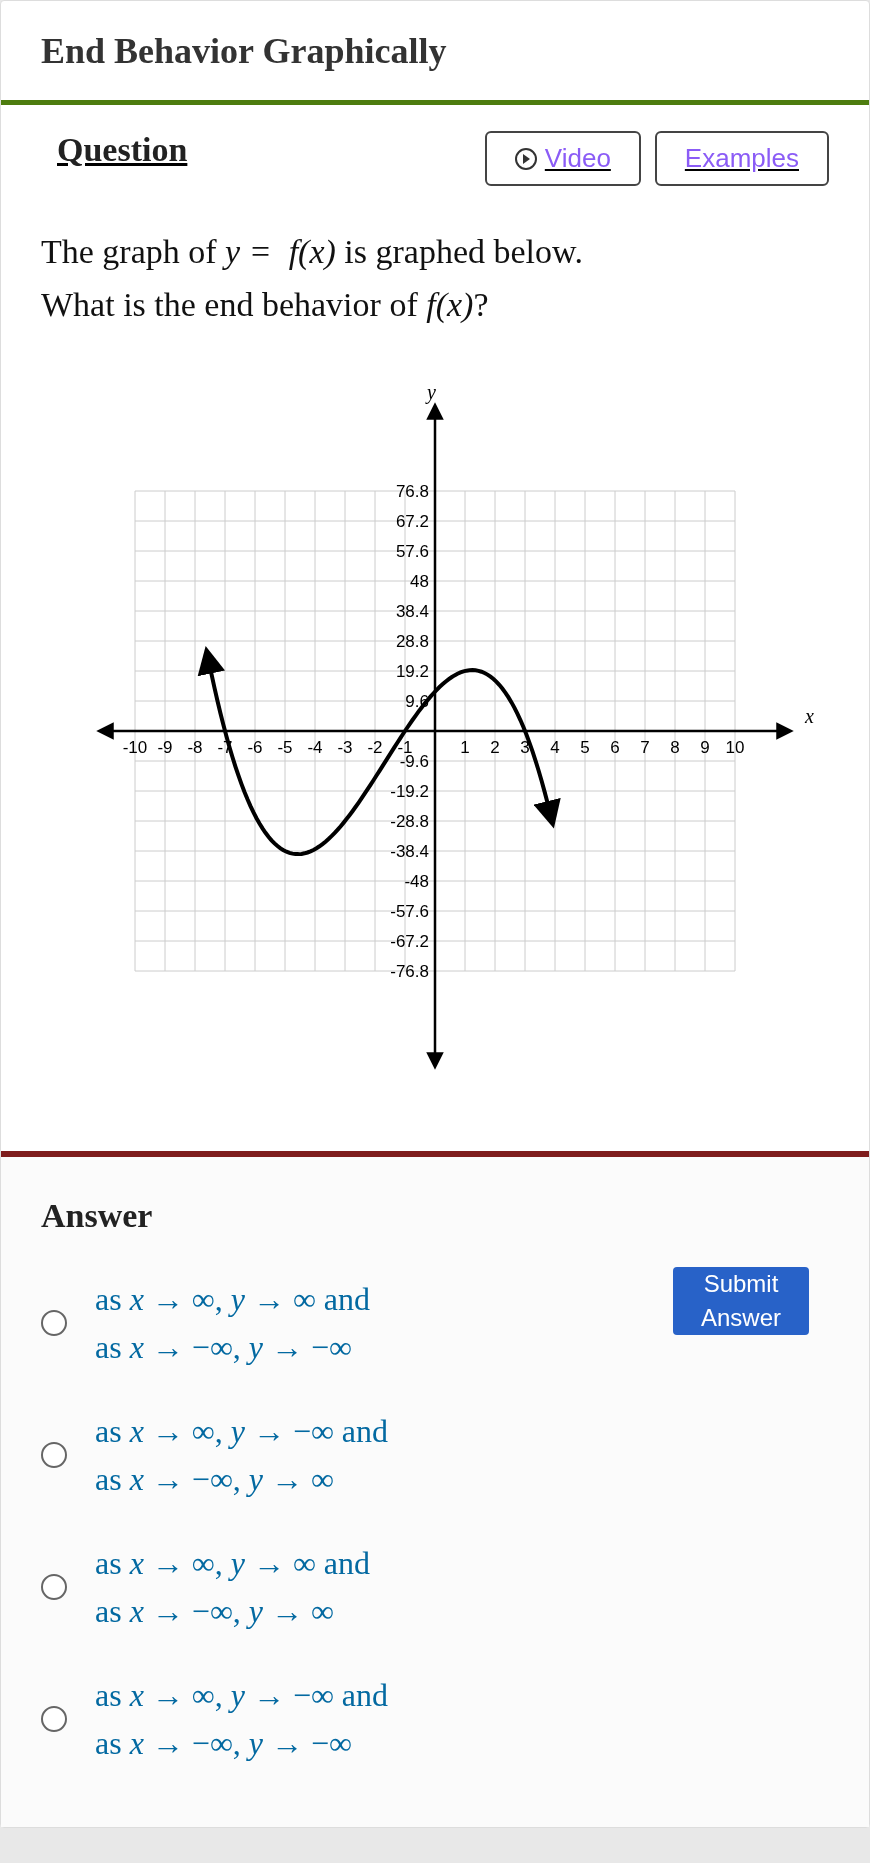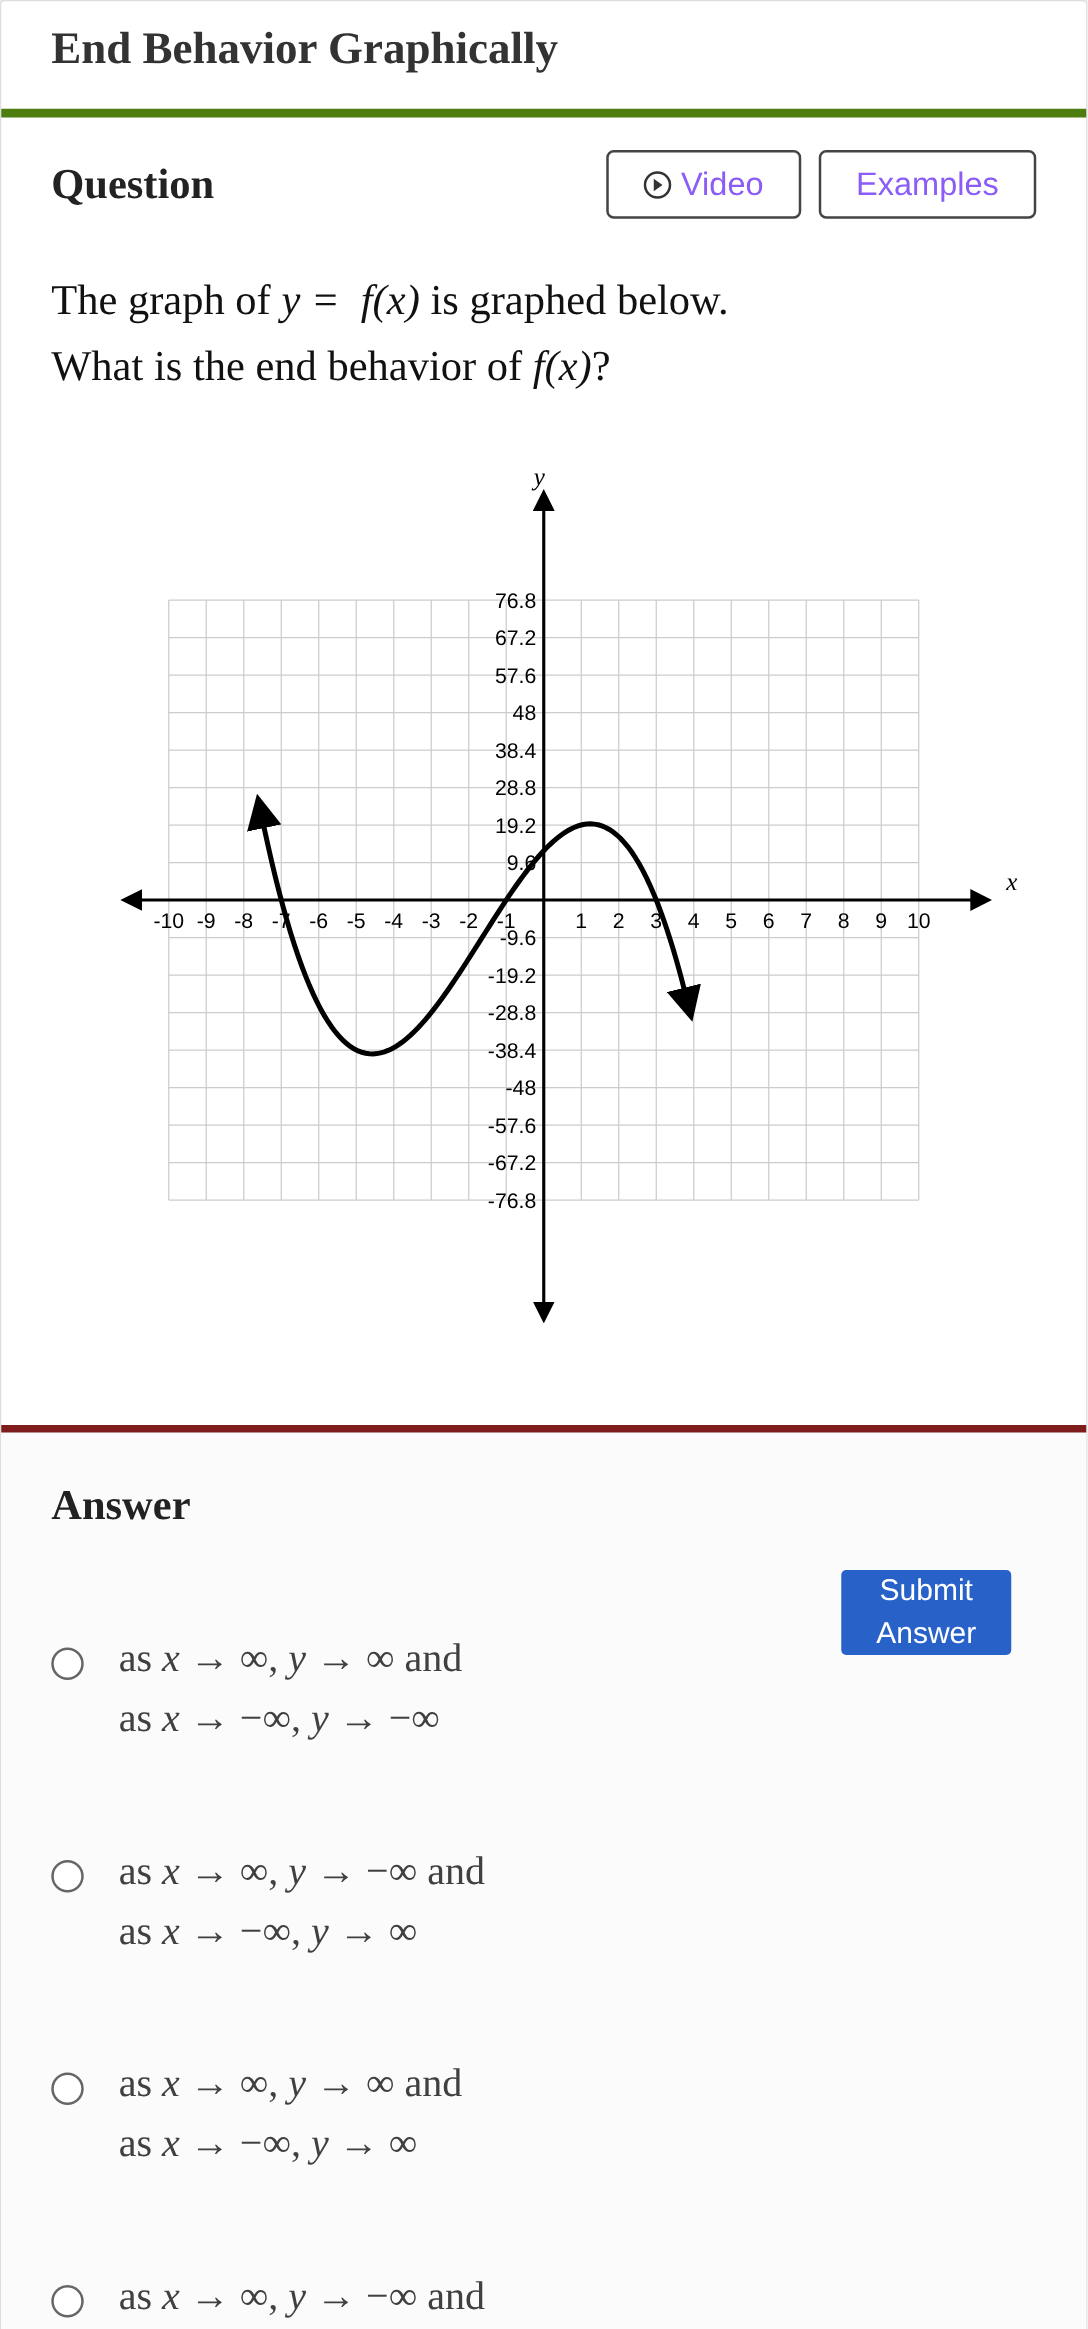--- a/index.html
+++ b/index.html
@@ -11,32 +11,32 @@
     padding: 0;
   }
   .card {
     width: 870px;
     background: #fff;
     border: 1px solid #ddd;
     border-radius: 4px;
     margin: 0;
   }
   .section-title {
-    padding: 16px 40px 28px 40px;
+    padding: 29px 40px 28px 40px;
     font-size: 36px;
     font-weight: bold;
     color: #333;
-    border-bottom: 7px solid #4d7c0f;
+    border-bottom: 5px solid #4d7c0f;
     font-family: Liberation Serif, serif;
   }
   .question-header {
     display: flex;
-    align-items: center;
     justify-content: space-between;
-    padding: 26px 40px 10px 40px;
+    padding: 26px 40px 10px 56px;
+    text-decoration: underline;
   }
   .q-label {
     font-size: 34px;
     font-weight: bold;
     color: #222;
   }
   .btn-row { display: flex; gap: 14px; }
   .btn {
     display: flex;
     align-items: center;
@@ -104,22 +104,21 @@
     border: 2px solid #666;
     border-radius: 50%;
     flex-shrink: 0;
     cursor: pointer;
     background: #fff;
   }
   .opt-text {
     font-size: 32px;
     line-height: 1.5;
     font-family: 'Times New Roman', serif;
-    color: #404040;
-    margin-top: 38px;
+    color: #0369a1;
   }
   .opt-text .mi { font-style: italic; }
   .submit-btn {
     position: absolute;
     top: 110px;
     right: 60px;
     background: #2862c8;
     color: #fff;
     font-family: 'Helvetica Neue', Arial, sans-serif;
     font-size: 24px;

